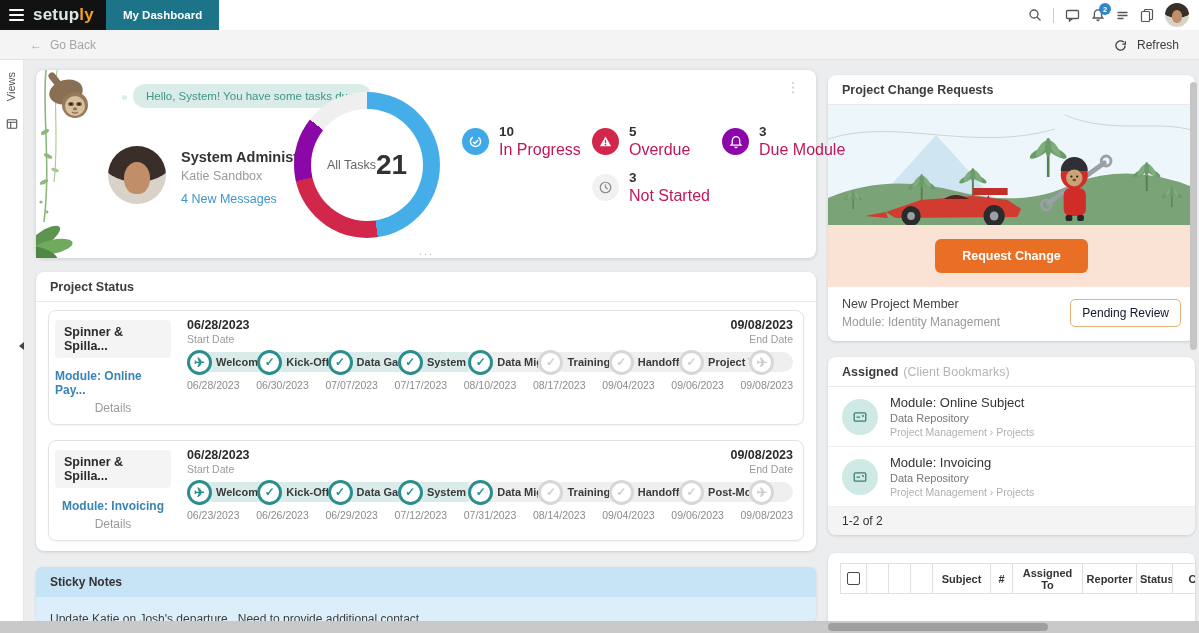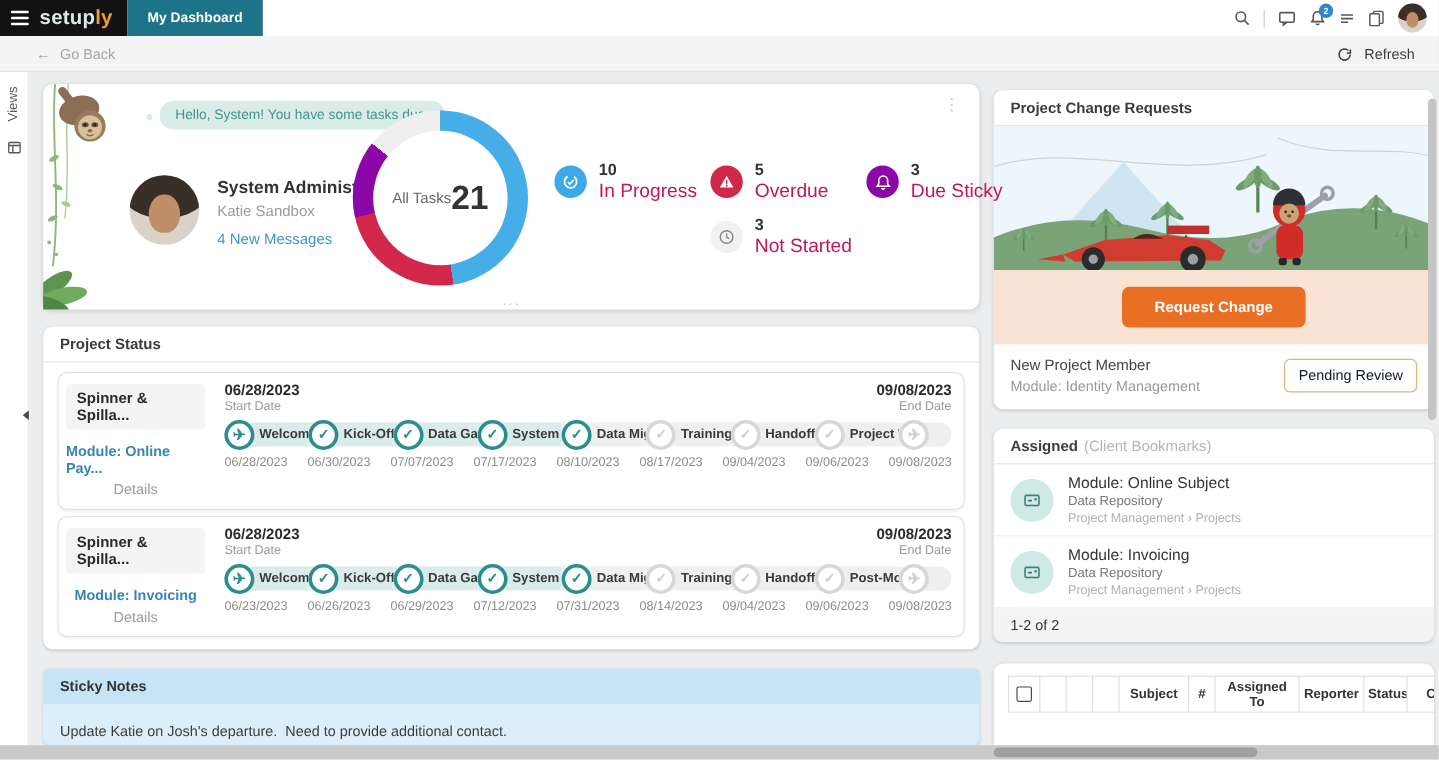--- a/index.html
+++ b/index.html
@@ -49,30 +49,30 @@
   .profile{position:absolute;left:72px;top:76px;display:flex;gap:15px;align-items:flex-start}
   .p-name{font-size:14.5px;font-weight:bold;color:#333;margin-top:3px}
   .p-sub{font-size:12.5px;color:#9a9a9a;margin-top:4px}
   .p-link{font-size:12.5px;color:#3e96cb;margin-top:9px;cursor:pointer}
   .donut-wrap{position:absolute;left:258px;top:22px;width:146px;height:146px}
   .donut{position:absolute;inset:0;border-radius:50%}
   .donut::after{content:'';position:absolute;inset:17px;background:#fff;border-radius:50%}
   .donut-center{position:absolute;inset:0;display:flex;align-items:center;justify-content:center;z-index:1}
   .dc-lbl{font-size:12.5px;color:#666}
   .dc-val{font-size:28px;font-weight:bold;color:#333;line-height:1.05}
-  .stats{position:absolute;left:426px;top:64px;display:grid;grid-template-columns:130px 130px 130px;row-gap:11px}
+  .stats{position:absolute;left:426px;top:54px;display:grid;grid-template-columns:130px 130px 130px;row-gap:11px}
   .stat{display:flex;gap:10px;align-items:center}
   .stat-icon{width:27px;height:27px;border-radius:50%;display:flex;align-items:center;justify-content:center;flex:none}
   .stat-val{font-size:13.5px;font-weight:bold;color:#333}
   .stat-lbl{font-size:16px;color:#be185d;margin-top:2px}
   .card-dots{position:absolute;left:383px;bottom:1px;color:#bdbdbd;font-size:11px;letter-spacing:2px}
 
   
   .pstatus{margin-top:14px;flex:none}
-  .ps-body{padding:8px 12px 10px;display:flex;flex-direction:column;gap:5px}
+  .ps-body{padding:8px 12px 10px;display:flex;flex-direction:column;gap:15px}
   .proj-card{border:1px solid #e3e3e3;border-radius:8px;display:flex;min-height:86px;box-shadow:0 1px 2px rgba(0,0,0,.05)}
   .proj-info{width:128px;flex:none;display:flex;flex-direction:column;align-items:center;padding:9px 6px;gap:4px}
   .client-box{background:#f4f4f4;border-radius:4px;padding:5px 9px;font-weight:bold;font-size:12.5px;color:#2b2b2b;cursor:pointer}
   .module-link{color:#3884b5;font-weight:bold;font-size:12px;margin-top:7px;text-align:left;cursor:pointer}
   .details-link{color:#9b9b9b;font-size:12px;cursor:pointer}
   .proj-tl{flex:1;padding:7px 10px 4px;min-width:0}
   .tl-top{display:flex;justify-content:space-between}
   .tl-date{font-size:12.5px;font-weight:bold;color:#2b2b2b}
   .tl-cap{font-size:10.5px;color:#9a9a9a;margin-top:1px}
   .tl-end{text-align:right}
@@ -285,21 +285,21 @@
 
   <div class="stat" style="grid-area: 1 / 3;">
     <span class="stat-icon" style="background: rgb(139, 7, 168);">
                 <svg width="14" height="14" viewBox="0 0 14 14" fill="none" stroke="#fff" stroke-width="1.3">
                   <path d="M7 1.6a3.7 3.7 0 0 0-3.7 3.7v3L2 10.2h10L10.7 8.3v-3A3.7 3.7 0 0 0 7 1.6z"></path>
                   <path d="M5.7 11.7a1.4 1.4 0 0 0 2.6 0"></path>
                 </svg>
               </span>
     <div>
                 <div class="stat-val">3</div>
-    <div class="stat-lbl">Due Sticky</div>
+    <div class="stat-lbl">Due Module</div>
               </div>
   </div>
 
   <div class="stat" style="grid-area: 2 / 2;">
     <span class="stat-icon" style="background: rgb(241, 241, 241);">
                 <svg width="15" height="15" viewBox="0 0 16 16" fill="none" stroke="#8a8a8a" stroke-width="1.3">
                   <circle cx="8" cy="8" r="5.6"></circle>
                   <path d="M8 4.8V8l2.3 1.6"></path>
                 </svg>
               </span>

